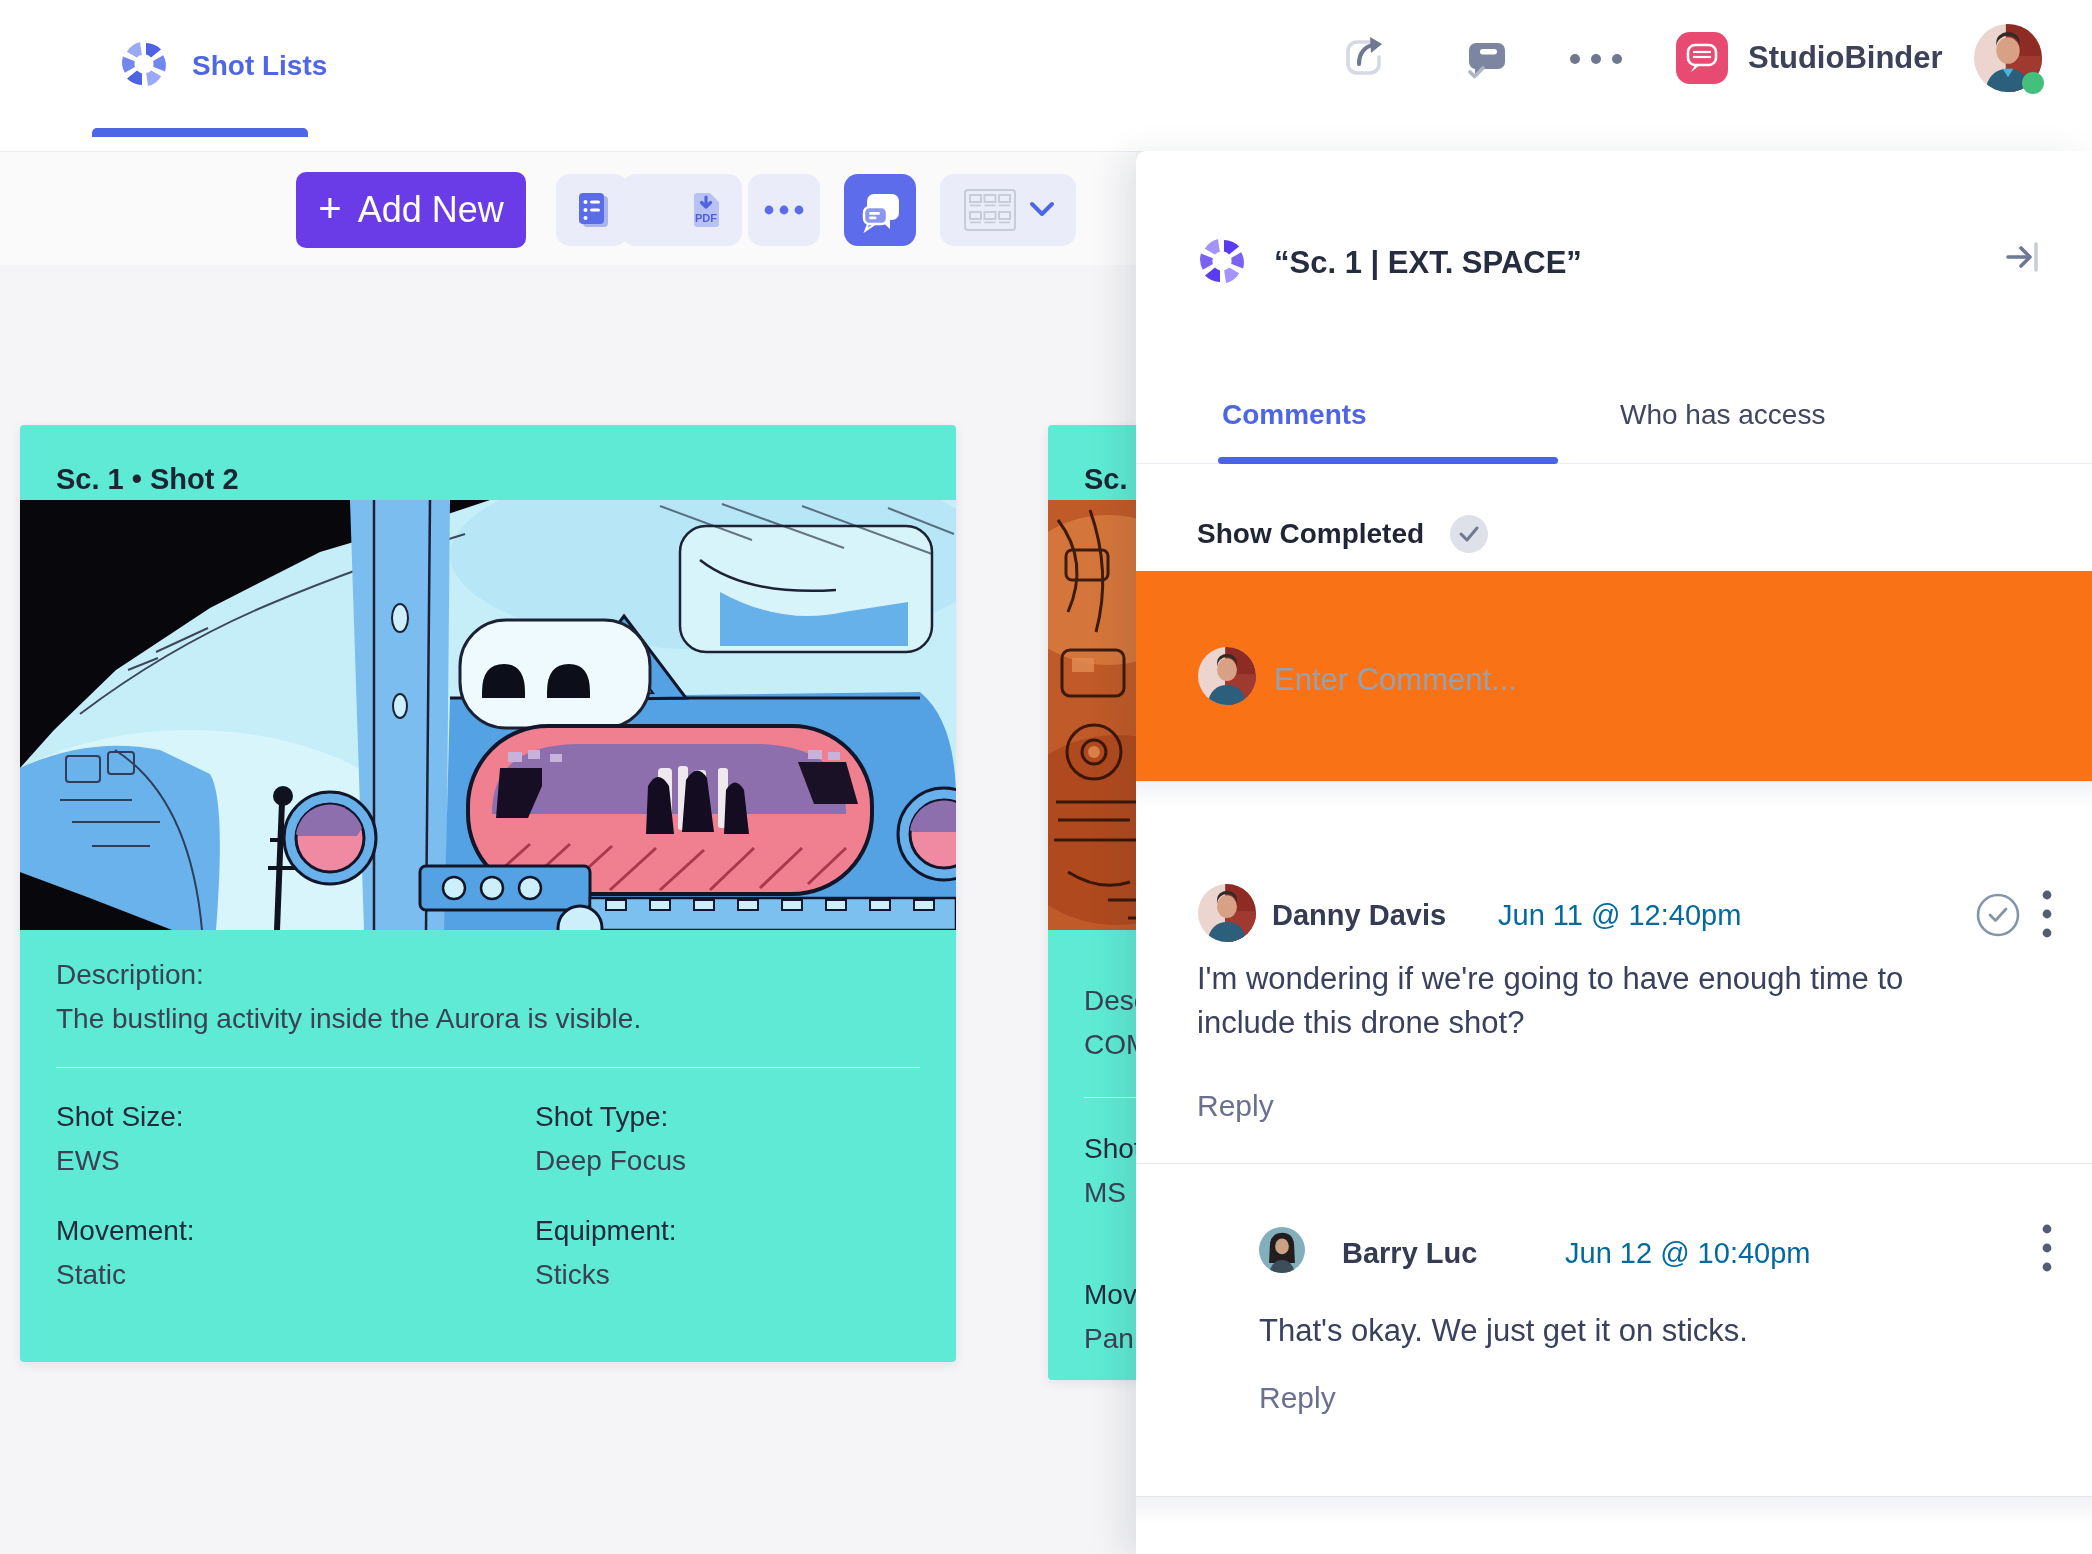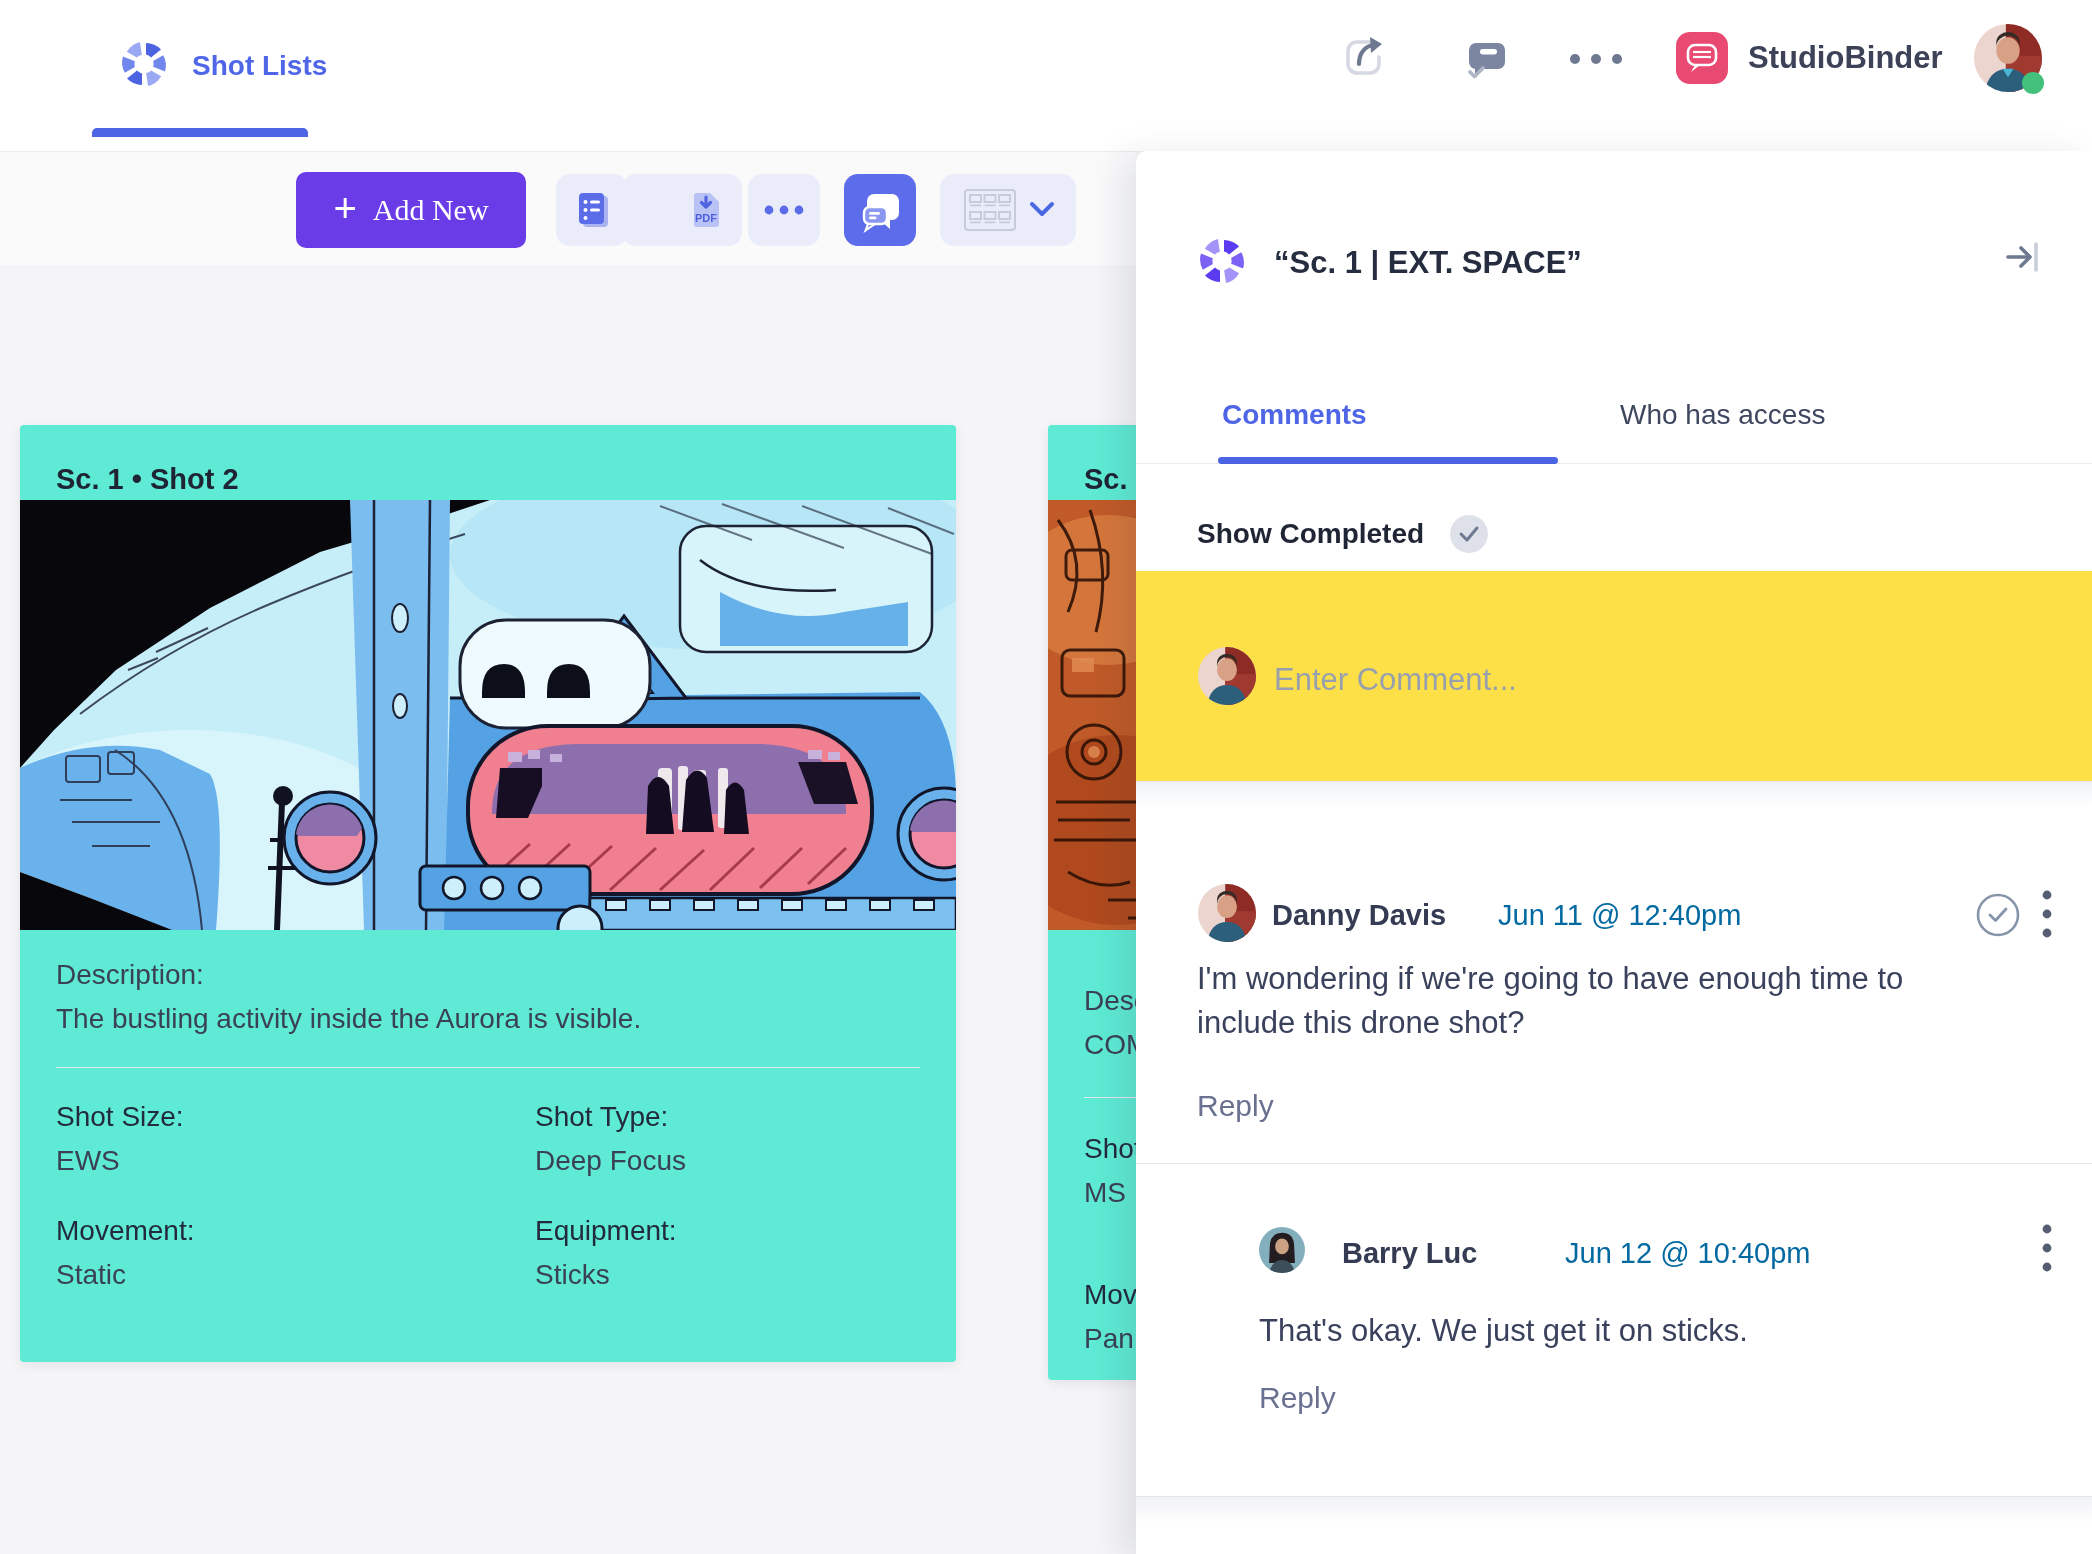--- a/index.html
+++ b/index.html
@@ -20,21 +20,21 @@
   .brand-badge{width:52px;height:52px;border-radius:14px;background:#e94a71;display:flex;align-items:center;justify-content:center;}
   .brand-name{font-size:31px;font-weight:bold;color:#3d4258;}
   .avatar-top{position:absolute;left:1974px;top:24px;width:68px;height:68px;cursor:pointer;}
   .avatar-top .dot{position:absolute;right:-2px;bottom:-2px;width:22px;height:22px;border-radius:50%;}
 
   
   .toolbar{position:absolute;left:0;top:152px;width:1136px;height:113px;background:#fafafb;z-index:1;}
   .btn-addnew{position:absolute;left:296px;top:20px;width:230px;height:76px;border-radius:10px;background:#6a3ce8;
               display:flex;align-items:center;justify-content:center;gap:16px;color:#fff;cursor:pointer;}
   .btn-addnew .plus{font-size:40px;font-weight:300;line-height:1;margin-top:-4px;}
-  .btn-addnew .lbl{font-size:30px;font-family:Liberation Serif, serif;}
+  .btn-addnew .lbl{font-size:36px;}
   .sqbtn{position:absolute;top:22px;width:72px;height:72px;border-radius:14px;background:#eaecfa;
          display:flex;align-items:center;justify-content:center;cursor:pointer;}
   .sq-notes{left:556px;}.sq-pdf{left:622px;padding-left:48px;}.sq-more{left:748px;}
   .sq-chat{left:844px;background:#5c6cea;}
   .sq-layout{left:940px;width:136px;gap:10px;}
 
   
   .board{position:absolute;left:0;top:265px;width:2092px;height:1289px;background:#f5f5f7;}
   .card{position:absolute;background:#5eead4;border-radius:4px;box-shadow:0 3px 12px rgba(25,30,60,.08);}
   .card1{left:20px;top:160px;width:936px;height:937px;}
@@ -59,21 +59,21 @@
   .panel-title{position:absolute;left:138px;top:94px;font-size:31px;font-weight:bold;color:#272d40;}
   .panel-collapse{position:absolute;left:864px;top:84px;width:44px;height:44px;cursor:pointer;}
   .tab{position:absolute;top:248px;font-size:28px;cursor:pointer;}
   .tab-comments{left:86px;color:#4e65e6;font-weight:600;}
   .tab-access{left:484px;color:#3f4660;font-weight:500;}
   .tab-underline{position:absolute;left:82px;top:306px;width:340px;height:7px;background:#4b64e4;border-radius:4px;}
   .tab-hairline{position:absolute;left:0;right:0;top:312px;height:1px;background:#eaecf1;}
   .show-completed{position:absolute;left:61px;top:364px;display:flex;align-items:center;gap:26px;}
   .sc-label{font-size:28px;font-weight:bold;color:#1f2534;}
   .sc-badge{width:38px;height:38px;border-radius:50%;background:#dee1e9;display:flex;align-items:center;justify-content:center;cursor:pointer;}
-  .comment-input{position:absolute;left:0;top:420px;width:956px;height:210px;background:#fde047;}
+  .comment-input{position:absolute;left:0;top:420px;width:956px;height:210px;background:#f97316;}
   .ci-avatar{position:absolute;left:62px;top:76px;width:58px;height:58px;}
   .ci-field{position:absolute;left:136px;top:88px;width:720px;height:40px;border:none;outline:none;background:transparent;
             font-family:"Liberation Sans",sans-serif;font-size:31px;color:#3a4154;}
   .ci-field::placeholder{color:#98a0ae;opacity:1;}
   .pdivider{position:absolute;left:0;right:0;height:1px;background:#e4e6ee;}
   .pfade{position:absolute;left:0;right:0;height:26px;background:linear-gradient(#f1f2f6,rgba(255,255,255,0));}
   .cm-avatar{position:absolute;width:58px;height:58px;}
   .cm-name{position:absolute;font-size:29px;font-weight:bold;color:#343b52;}
   .cm-time{position:absolute;font-size:29px;color:#0369a1;}
   .cm-text{position:absolute;font-size:31px;line-height:44px;color:#3a415c;width:812px;}

